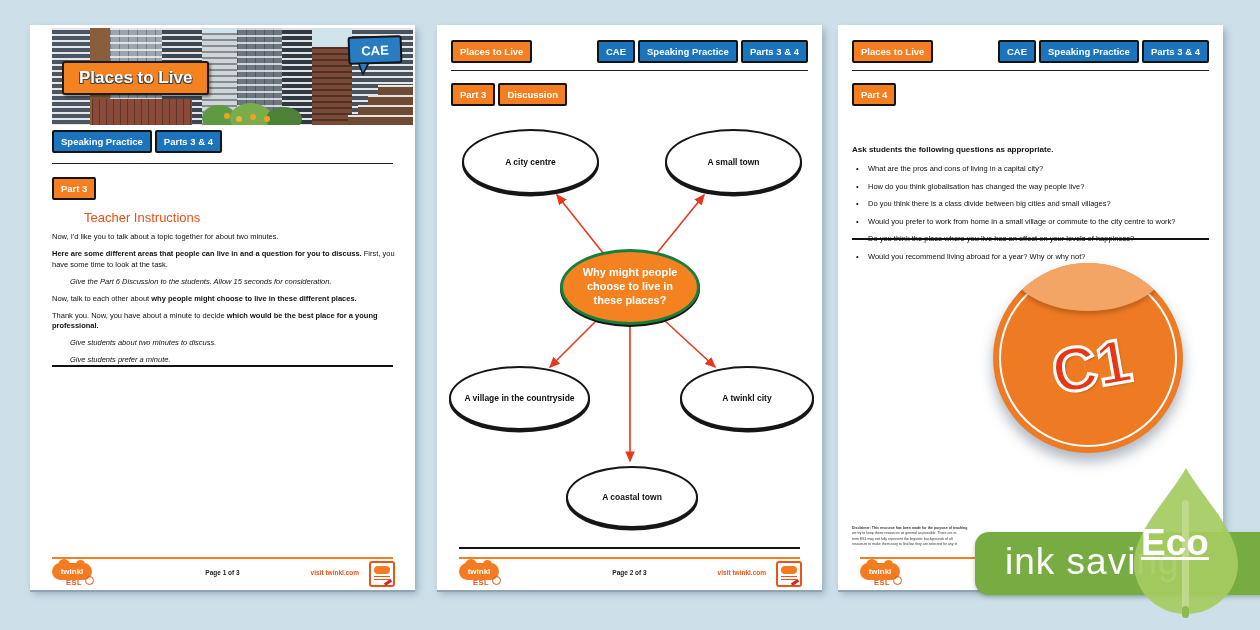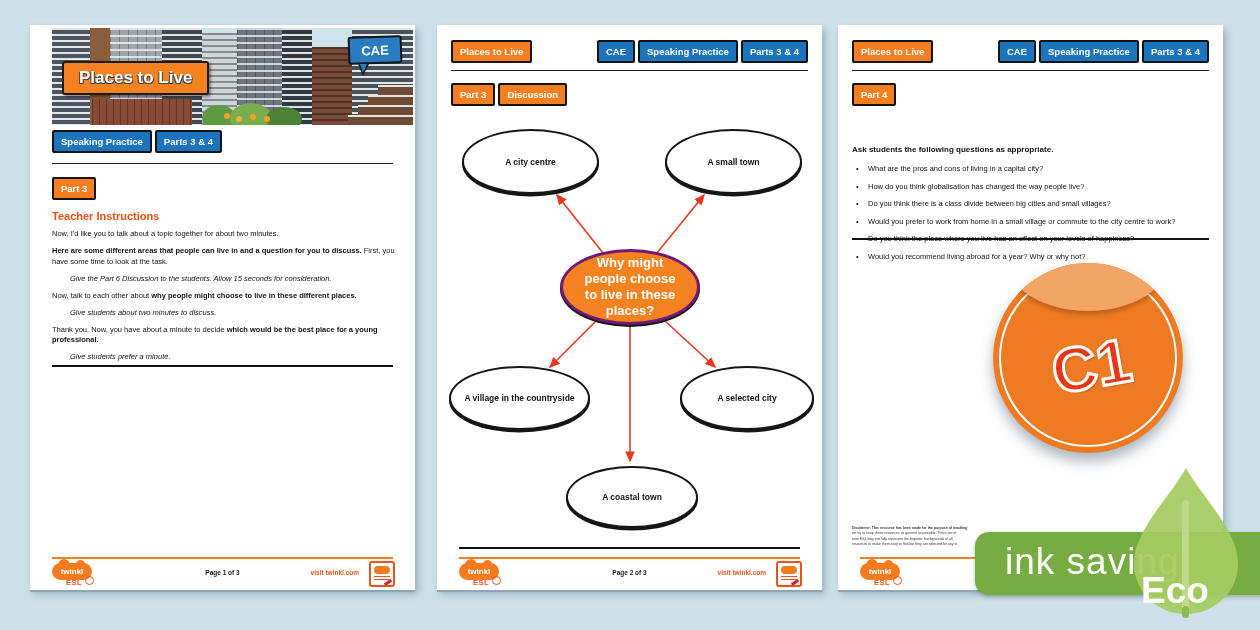--- a/index.html
+++ b/index.html
@@ -38,21 +38,21 @@
                 display:flex; align-items:center; justify-content:center; transform:rotate(-2deg); }
   .cae-tail { position:absolute; left:306px; top:36px; width:0; height:0;
               border-left:5px solid transparent; border-right:6px solid transparent; border-top:12px solid #10161c; }
   .cae-tail:after { content:""; position:absolute; left:-3px; top:-12px; width:0; height:0;
               border-left:3px solid transparent; border-right:4px solid transparent; border-top:9px solid #2a7cc0; }
 
   .p1-badges { position:absolute; left:22px; top:105px; }
   .p1-line1 { position:absolute; left:22px; right:22px; top:138px; border-top:1.5px solid #222; }
   .p1-part { position:absolute; left:22px; top:152px; }
   .p1-body { position:absolute; left:22px; right:20px; top:185px; }
-  .sec-h { color:#e8500f; font-weight:bold; font-size:11px; margin-bottom:7px; }
+  .sec-h { color:#e8500f; font-weight:normal; font-size:13px; margin-bottom:7px;margin-left:32px; }
   .p { font-size:7.5px; color:#111; line-height:1.4; margin-bottom:6.5px; }
   .ital { font-style:italic; margin-left:18px; }
   .b { font-weight:bold; }
   .p1-thick { position:absolute; left:22px; right:22px; top:340px; border-top:2px solid #111; }
 
   
   .f-line { position:absolute; left:22px; right:22px; top:532px; border-top:2px solid #f47e20; }
   .f-page { position:absolute; left:0; right:0; top:544px; text-align:center; font-size:6.5px; font-weight:bold; color:#222; }
   .f-visit { position:absolute; right:56px; top:544px; font-size:6.5px; font-weight:bold; color:#e8551a; }
   .f-logo { position:absolute; left:22px; top:538px; width:46px; height:26px; }
@@ -69,23 +69,23 @@
   .f-badge .mini-cloud { position:absolute; left:3px; top:3px; width:16px; height:8px; background:#f47b20; border-radius:4px; }
   .f-badge .mini-lines { position:absolute; left:3px; top:13px; width:16px; height:6px;
              background-image:repeating-linear-gradient(to bottom, #e8551a 0 1px, transparent 1px 3px); }
   .f-badge .mini-tick { position:absolute; right:1px; bottom:1px; width:8px; height:3px; background:#d22; transform:rotate(-35deg); }
 
   
   .p2-parts { position:absolute; left:14px; top:58px; }
   .node { position:absolute; background:#fff; border:2px solid #161616; border-radius:50%;
           display:flex; align-items:center; justify-content:center; text-align:center;
           font-weight:bold; font-size:8.5px; color:#111; box-shadow:0 2.5px 0 #161616; padding:0 10px; }
-  .center-node { position:absolute; background:#f58220; border:3px solid #701a75; border-radius:50%;
+  .center-node { position:absolute; background:#f58220; border:3px solid #15803d; border-radius:50%;
           display:flex; align-items:center; justify-content:center; text-align:center;
-          font-weight:bold; font-size:13px; line-height:1.25; color:#fff; box-shadow:0 2px 0 #161616; padding:0 16px; }
+          font-weight:bold; font-size:11px; line-height:1.25; color:#fff; box-shadow:0 2px 0 #161616; padding:0 16px; }
   .mm-svg { position:absolute; left:0; top:0; width:385px; height:565px; }
   .p2-thick { position:absolute; left:22px; right:22px; top:522px; border-top:2px solid #111; }
 
   
   .p3-part { position:absolute; left:14px; top:58px; }
   .p3-body { position:absolute; left:14px; right:14px; top:96px;margin-top:24px; }
   .intro { font-size:8px; font-weight:bold; color:#111; margin-bottom:10px; }
   .q { position:relative; font-size:7.5px; color:#111; padding-left:16px; margin-bottom:8.5px; }
   .q:before { content:"•"; position:absolute; left:4px; top:0; }
   .p3-thick { position:absolute; left:14px; right:14px; top:213px; border-top:2px solid #111; }
@@ -100,21 +100,21 @@
             -webkit-text-stroke:3px #ffffff; text-shadow:2px 2px 2px rgba(120,40,0,.35); }
 
   .disc { position:absolute; left:14px; top:501px; width:160px; font-size:3.5px; line-height:1.55; color:#333; }
   .disc .d1 { font-weight:bold; }
 
   
   .eco-badge { position:absolute; left:975px; top:532px; width:300px; height:63px; background:#76ac41;
                border-radius:14px; z-index:5; box-shadow:0 2px 4px rgba(60,90,40,.35); }
   .eco-ink { position:absolute; left:30px; top:0; height:63px; line-height:60px; font-size:37px; color:#fff; letter-spacing:1px; }
   .eco-leaf { position:absolute; left:1128px; top:466px; width:116px; height:152px; z-index:6; }
-  .eco-txt { position:absolute; left:1141px; top:570px; font-size:37px; font-weight:bold; color:#fff; z-index:7; }
+  .eco-txt { position:absolute; left:1141px; top:522px; font-size:37px; font-weight:bold; color:#fff; z-index:7;text-decoration:underline; }
 </style>
 </head>
 <body>
 
 <div class="page" id="page1">
   <div class="hero">
     <div class="bld stripes-w" style="left:0;width:38px;height:97px;background-color:#4b5563;"></div>
     <div class="bld" style="left:38px;width:20px;height:97px;background-color:#8a5d3b;"></div>
     <div class="bld grid-w" style="left:58px;width:52px;height:97px;background-color:#9aa5ad;"></div>
     <div class="bld stripes-w" style="left:110px;width:40px;height:97px;background-color:#3f4850;"></div>
@@ -147,22 +147,22 @@
   </div>
   <div class="p1-line1"></div>
   <div class="p1-part"><span class="badge orange">Part 3</span></div>
 
   <div class="p1-body">
     <div class="sec-h">Teacher Instructions</div>
     <p class="p">Now, I'd like you to talk about a topic together for about two minutes.</p>
     <p class="p"><span class="b">Here are some different areas that people can live in and a question for you to discuss.</span><span> First, you have some time to look at the task.</span></p>
     <p class="p ital">Give the Part 6 Discussion to the students. Allow 15 seconds for consideration.</p>
     <p class="p"><span>Now, talk to each other about </span><span class="b">why people might choose to live in these different places.</span></p>
+    <p class="p"><span>Thank you. Now, you have about a minute to decide </span><span class="b">which would be the best place for a young professional.</span></p>
     <p class="p ital">Give students about two minutes to discuss.</p>
-    <p class="p"><span>Thank you. Now, you have about a minute to decide </span><span class="b">which would be the best place for a young professional.</span></p>
     <p class="p ital">Give students prefer a minute.</p>
   </div>
   <div class="p1-thick"></div>
 
   <div class="f-line"></div>
   <div class="f-logo">
     <div class="cloud"><span>twinkl</span></div>
     <div class="esl">ESL</div>
     <div class="esl-ring"></div>
   </div>
@@ -197,21 +197,21 @@
     <line x1="220" y1="228" x2="267" y2="170" stroke="#e8391f" stroke-width="1.6" marker-end="url(#ah)"></line>
     <line x1="160" y1="295" x2="113" y2="342" stroke="#e8391f" stroke-width="1.6" marker-end="url(#ah)"></line>
     <line x1="227" y1="295" x2="278" y2="342" stroke="#e8391f" stroke-width="1.6" marker-end="url(#ah)"></line>
     <line x1="193" y1="300" x2="193" y2="436" stroke="#e8391f" stroke-width="1.6" marker-end="url(#ah)"></line>
   </svg>
 
   <div class="node" style="left:25px;top:104px;width:137px;height:65px;">A city centre</div>
   <div class="node" style="left:228px;top:104px;width:137px;height:65px;">A small town</div>
   <div class="center-node" style="left:123px;top:224px;width:140px;height:76px;">Why might people choose to live in these places?</div>
   <div class="node" style="left:12px;top:341px;width:141px;height:64px;">A village in the countryside</div>
-  <div class="node" style="left:243px;top:341px;width:134px;height:64px;">A selected city</div>
+  <div class="node" style="left:243px;top:341px;width:134px;height:64px;">A twinkl city</div>
   <div class="node" style="left:129px;top:441px;width:132px;height:62px;">A coastal town</div>
 
   <div class="p2-thick"></div>
   <div class="f-line"></div>
   <div class="f-logo">
     <div class="cloud"><span>twinkl</span></div>
     <div class="esl">ESL</div>
     <div class="esl-ring"></div>
   </div>
   <div class="f-page">Page 2 of 3</div>

